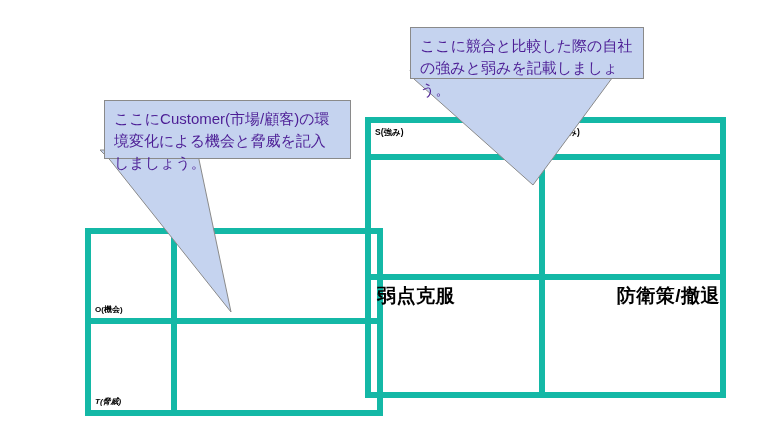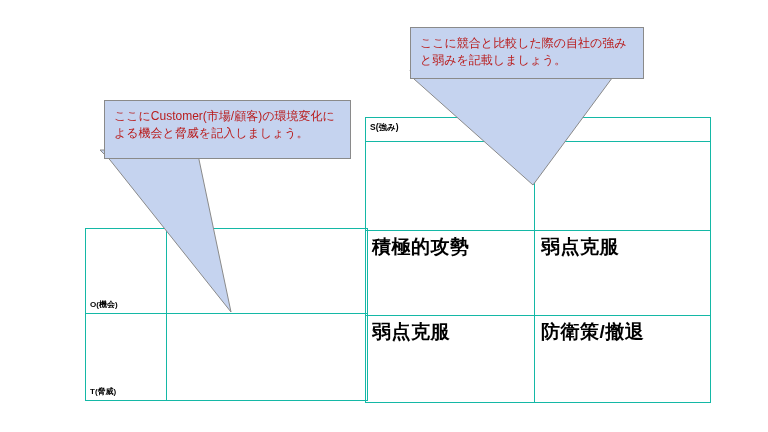--- a/index.html
+++ b/index.html
@@ -23,21 +23,21 @@
     height: 432px;
   }
 
   
   .grid-table {
     position: absolute;
     border-collapse: collapse;
     table-layout: fixed;
   }
   .grid-table td {
-    border: 1px solid #14b8a6;
+    border: 6px solid #14b8a6;
     vertical-align: top;
     padding: 0;
     background: transparent;
   }
 
   
   #left-table {
     left: 85px;
     top: 228px;
     width: 280px;
@@ -82,23 +82,23 @@
     letter-spacing: 0.5px;
   }
   .callout-box {
     position: absolute;
     background: #c5d3ef;
     border: 1px solid #8a8a8a;
     box-sizing: border-box;
   }
   .callout-text {
     display: block;
-    font-size: 12px;
+    font-size: 15px;
     line-height: 1.45;
-    color: #b91c1c;
+    color: #4c1d95;
     padding: 7px 9px 6px 9px;
     white-space: pre-wrap;
     word-break: break-all;
   }
   .callout-tail {
     position: absolute;
     overflow: visible;
   }
   .callout-tail polygon {
     fill: #c5d3ef;
@@ -119,21 +119,21 @@
 
   <table id="left-table" class="grid-table">
     <tbody>
         <tr>
       <td class="axis-cell" style="width:80px;height:84px;">
         <span class="axis-label">O(機会)</span>
       </td>
       <td style="width:200px;height:84px;"></td>
     </tr>
     <tr>
-      <td class="axis-cell" style="height:86px;">
+      <td class="axis-cell" style="height:86px;font-style:italic;">
         <span class="axis-label">T(脅威)</span>
       </td>
       <td></td>
     </tr>
   </tbody>
     </table>
 
   <table id="right-table" class="grid-table">
     <tbody>
         <tr>
@@ -142,32 +142,24 @@
       </td>
       <td style="width:175px;height:23px;">
         <span class="head-label">W(弱み)</span>
       </td>
     </tr>
     <tr>
       <td style="height:88px;"></td>
       <td style="height:88px;"></td>
     </tr>
     <tr>
-      <td style="height:84px;">
-        <span class="strategy-label">積極的攻勢</span>
-      </td>
-      <td style="height:84px;">
-        <span class="strategy-label">弱点克服</span>
-      </td>
-    </tr>
-    <tr>
       <td style="height:86px;">
         <span class="strategy-label">弱点克服</span>
       </td>
-      <td style="height:86px;">
+      <td style="height:86px;text-align:right;">
         <span class="strategy-label">防衛策/撤退</span>
       </td>
     </tr>
   </tbody>
     </table>
 
   <svg id="callout-left-tail" class="callout-tail" viewBox="0 0 270 180">
     <polygon points="0,0 97,0 131,162 10,10"></polygon>
   </svg>
   <div id="callout-left-box" class="callout-box">

